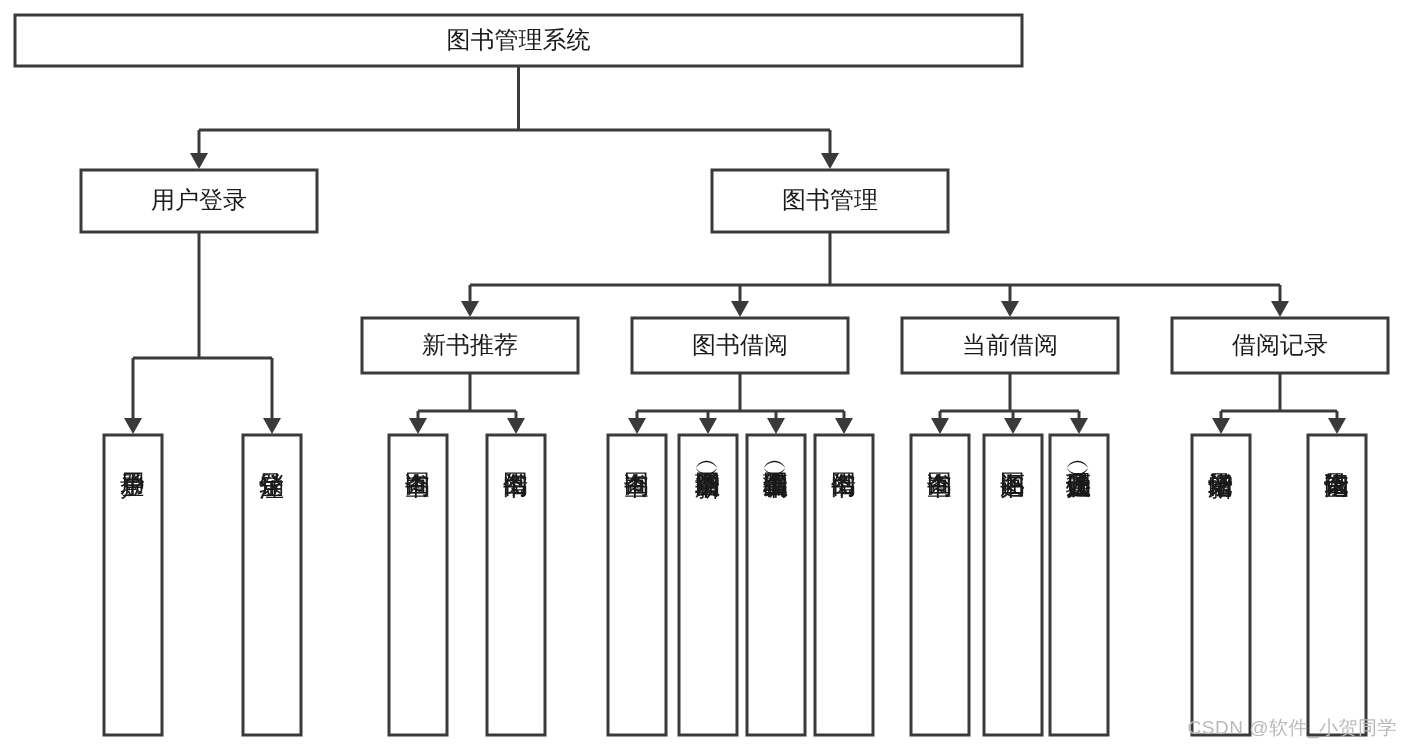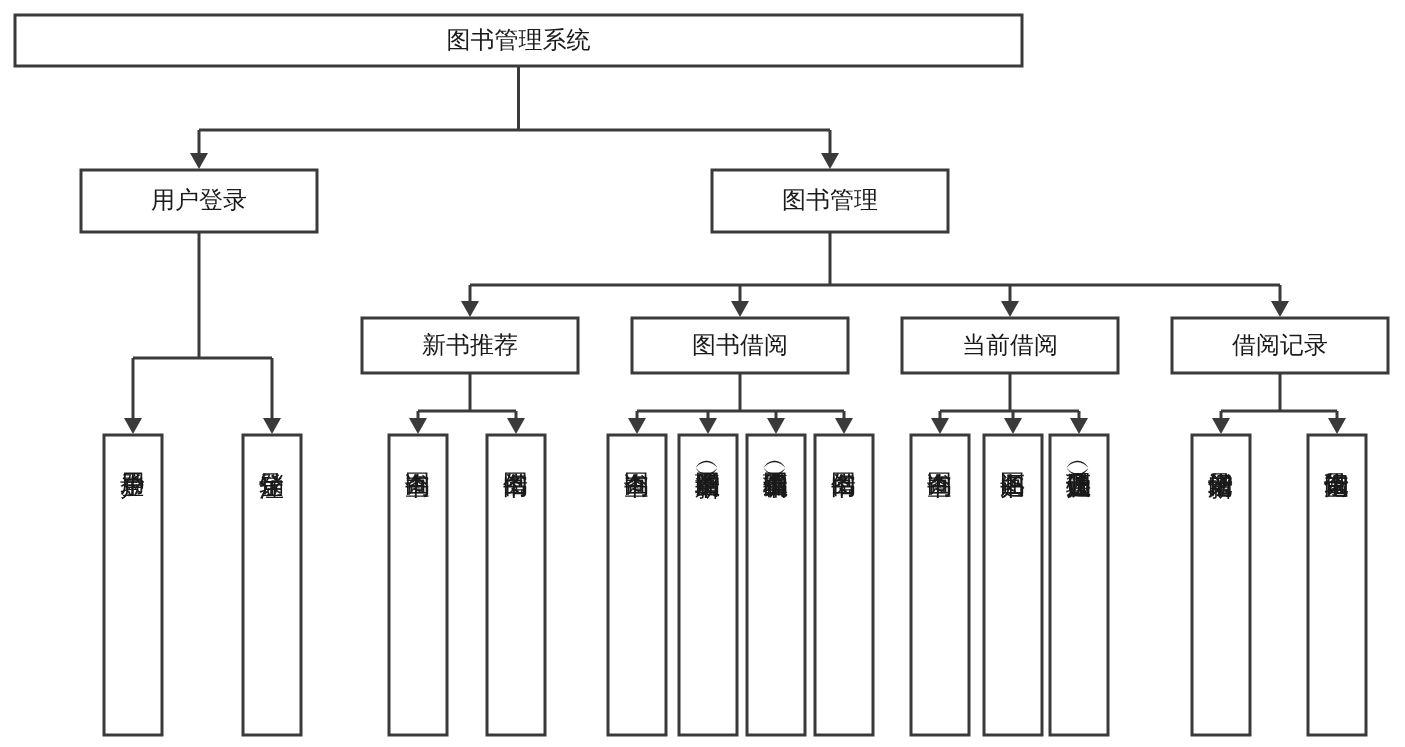--- a/index.html
+++ b/index.html
@@ -175,13 +175,14 @@
         <g>
           <rect class="node-box" x="1192" y="435" width="58" height="300"></rect>
           <text class="node-label-vertical" x="1221" y="453">新增借阅记录</text>
         </g>
         <g>
           <rect class="node-box" x="1308" y="435" width="58" height="300"></rect>
           <text class="node-label-vertical" x="1337" y="453">查询借阅记录</text>
         </g>
       </g>
   </svg>
+  <div class="watermark">CSDN @软件_小贺同学</div>
 </div>
 
 </body></html>

